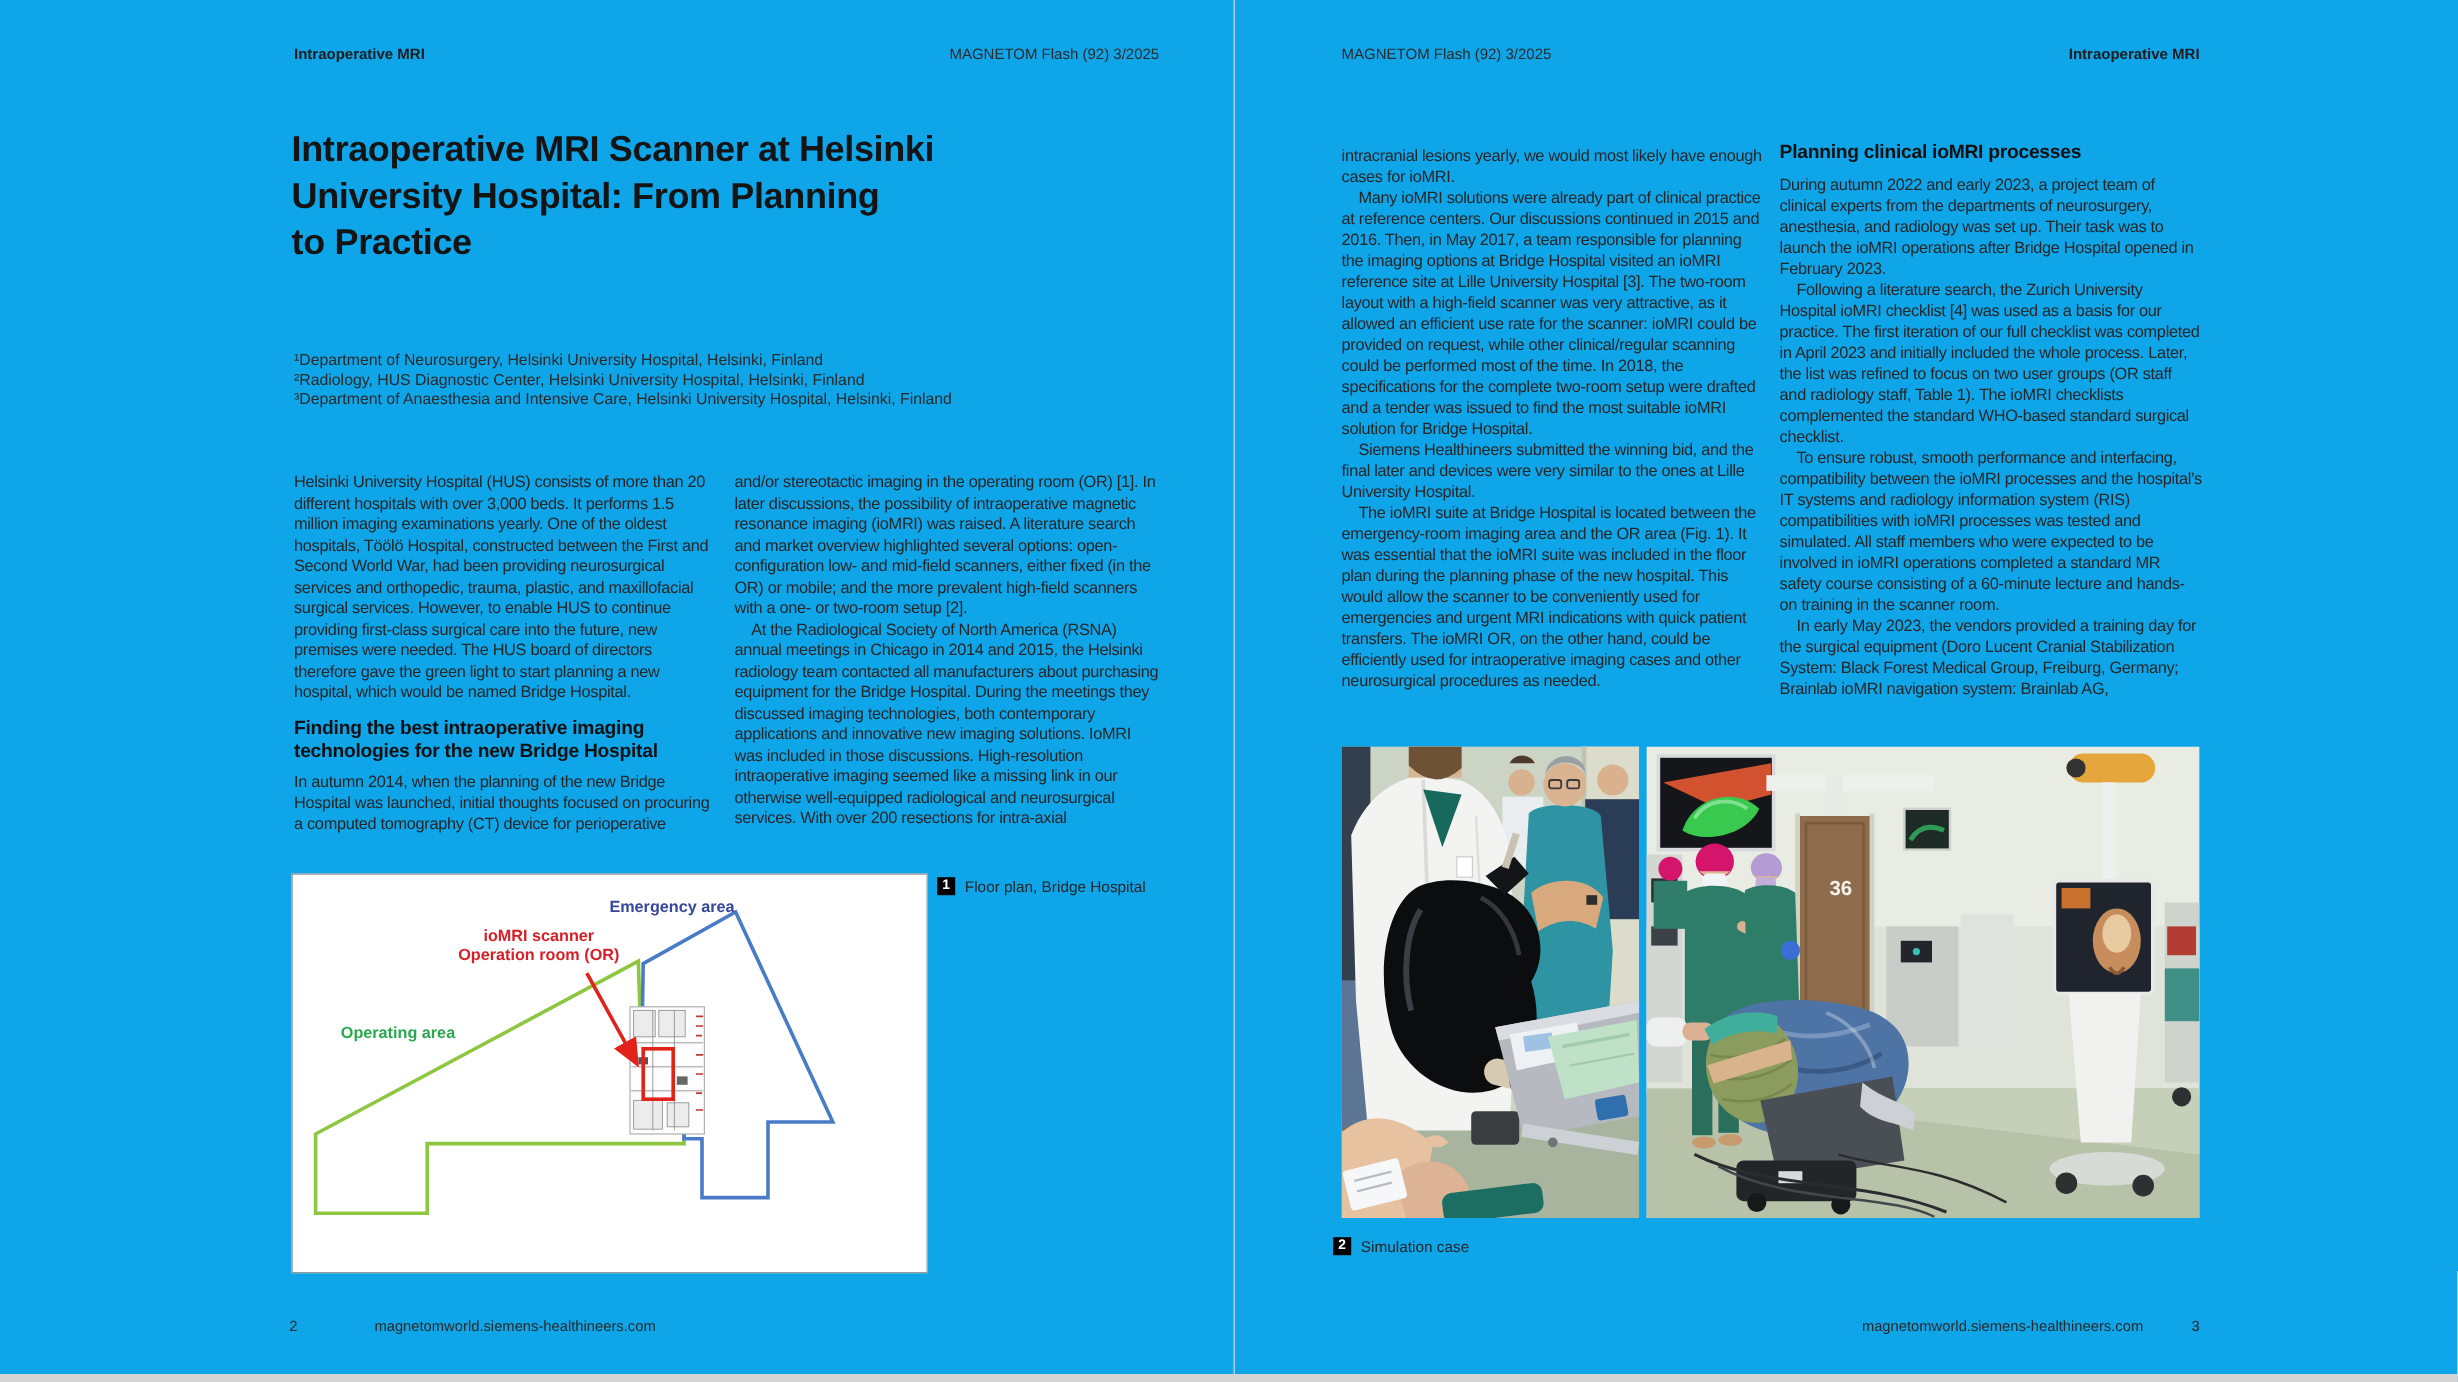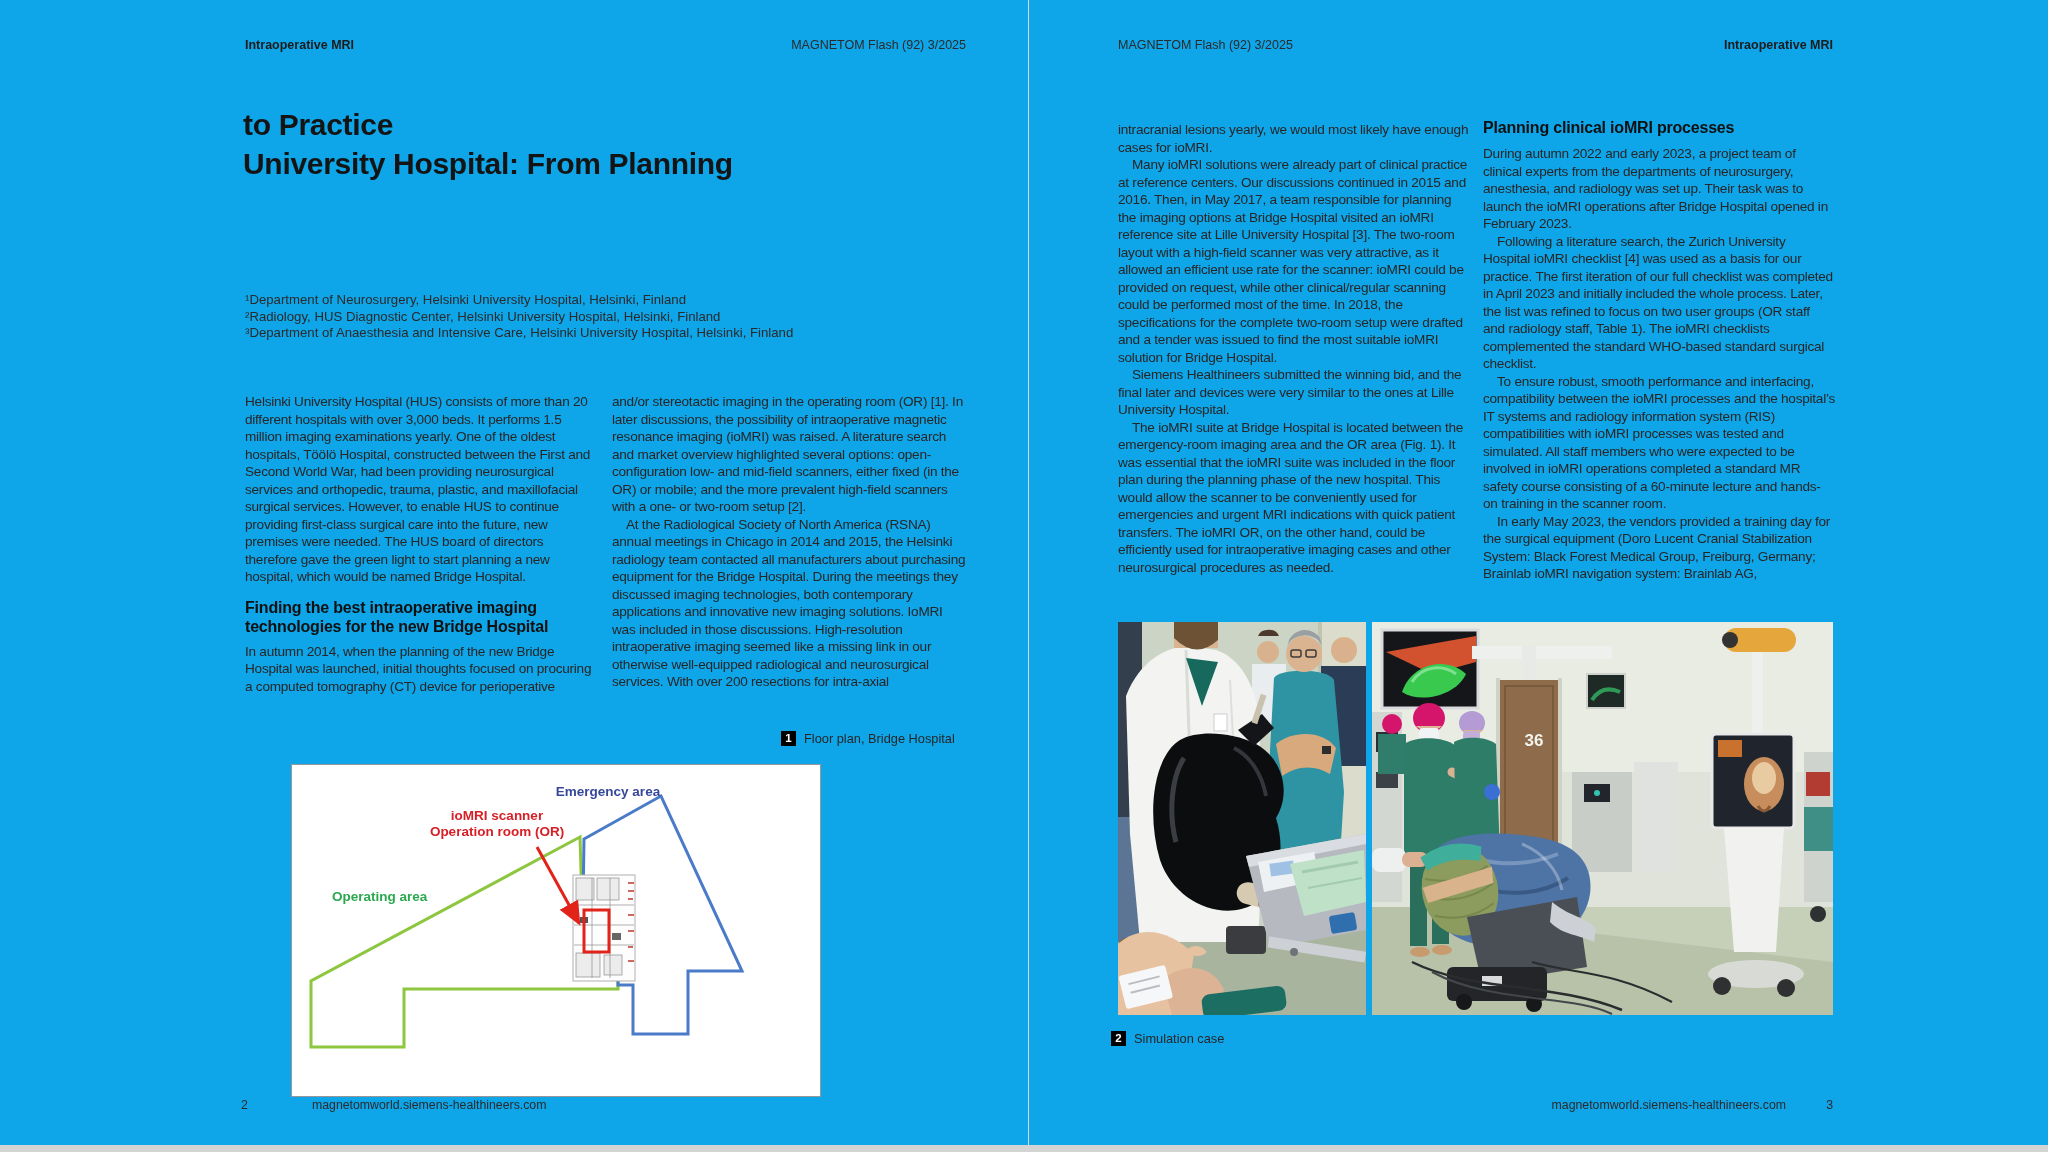--- a/index.html
+++ b/index.html
@@ -29,43 +29,44 @@
 </style>
 </head>
 <body>
 
 <div id="canvas">
 
   <div class="abs runhead" style="left:245px;top:38px;">Intraoperative MRI</div>
   <div class="abs journal" style="left:612px;top:38px;width:354px;text-align:right;">MAGNETOM Flash (92) 3/2025</div>
 
   <div class="abs title" style="left:243px;top:105px;width:720px;">
+    <div>Intraoperative MRI Scanner at Helsinki</div>
+    <div>University Hospital: From Planning</div>
     <div>to Practice</div>
-    <div>University Hospital: From Planning</div>
   </div>
 
 
   <div class="abs affil" style="left:245px;top:292px;">
     <div>¹Department of Neurosurgery, Helsinki University Hospital, Helsinki, Finland</div>
     <div>²Radiology, HUS Diagnostic Center, Helsinki University Hospital, Helsinki, Finland</div>
     <div>³Department of Anaesthesia and Intensive Care, Helsinki University Hospital, Helsinki, Finland</div>
   </div>
 
   <div class="abs col" style="left:245px;top:393px;width:352px;">
     <p>Helsinki University Hospital (HUS) consists of more than 20 different hospitals with over 3,000 beds. It performs 1.5 million imaging examinations yearly. One of the oldest hospitals, Töölö Hospital, constructed between the First and Second World War, had been providing neurosurgical services and orthopedic, trauma, plastic, and maxillofacial surgical services. However, to enable HUS to continue providing first-class surgical care into the future, new premises were needed. The HUS board of directors therefore gave the green light to start planning a new hospital, which would be named Bridge Hospital.</p>
     <h3 class="sec">Finding the best intraoperative imaging technologies for the new Bridge Hospital</h3>
     <p>In autumn 2014, when the planning of the new Bridge Hospital was launched, initial thoughts focused on procuring a computed tomography (CT) device for perioperative</p>
   </div>
 
   <div class="abs col" style="left:612px;top:393px;width:354px;">
     <p>and/or stereotactic imaging in the operating room (OR) [1]. In later discussions, the possibility of intraoperative magnetic resonance imaging (ioMRI) was raised. A literature search and market overview highlighted several options: open-configuration low- and mid-field scanners, either fixed (in the OR) or mobile; and the more prevalent high-field scanners with a one- or two-room setup [2].</p>
     <p class="ind">At the Radiological Society of North America (RSNA) annual meetings in Chicago in 2014 and 2015, the Helsinki radiology team contacted all manufacturers about purchasing equipment for the Bridge Hospital. During the meetings they discussed imaging technologies, both contemporary applications and innovative new imaging solutions. IoMRI was included in those discussions. High-resolution intraoperative imaging seemed like a missing link in our otherwise well-equipped radiological and neurosurgical services. With over 200 resections for intra-axial</p>
   </div>
 
-  <div class="abs figframe" style="left:243px;top:764px;width:528px;height:331px;margin-left:48px;">
+  <div class="abs figframe" style="left:243px;top:728px;width:528px;height:331px;">
     <svg viewBox="0 0 528 331" width="528" height="331">
       <defs>
         <marker id="arrh" markerWidth="9" markerHeight="8" refX="7" refY="3.5" orient="auto">
           <path d="M0,0 L8,3.5 L0,7 Z" fill="#e2231a"></path>
         </marker>
       </defs>
       <rect x="0" y="0" width="528" height="331" fill="#ffffff"></rect>
 
       <path d="M288,72 L19,216 L19,282 L112,282 L112,224 L326,224 L326,139 L290,139 Z" fill="none" stroke="#8dc63f" stroke-width="3" stroke-linejoin="miter"></path>
 

